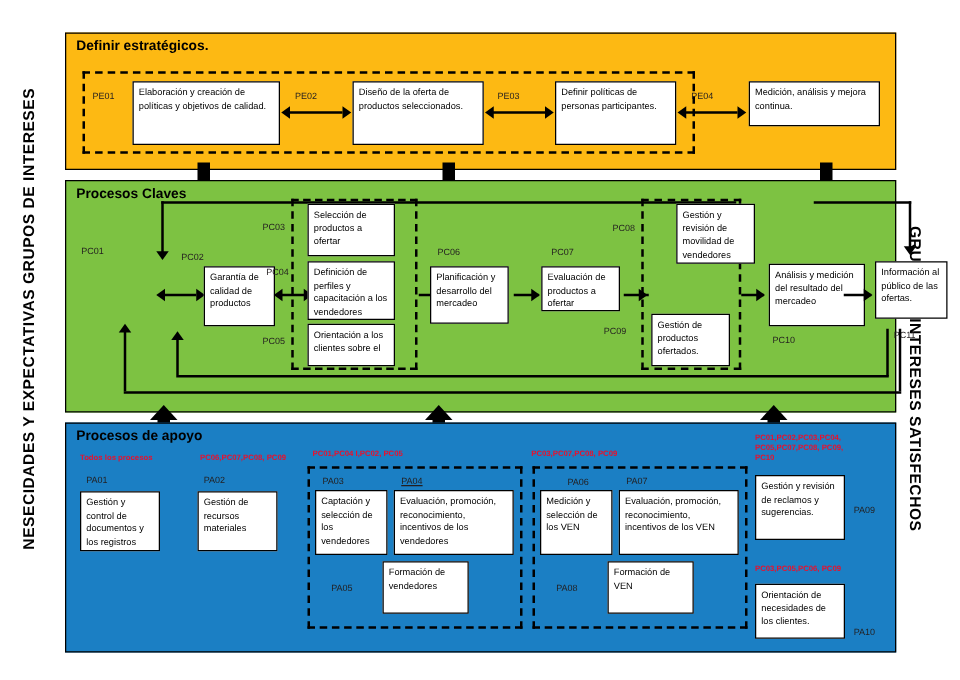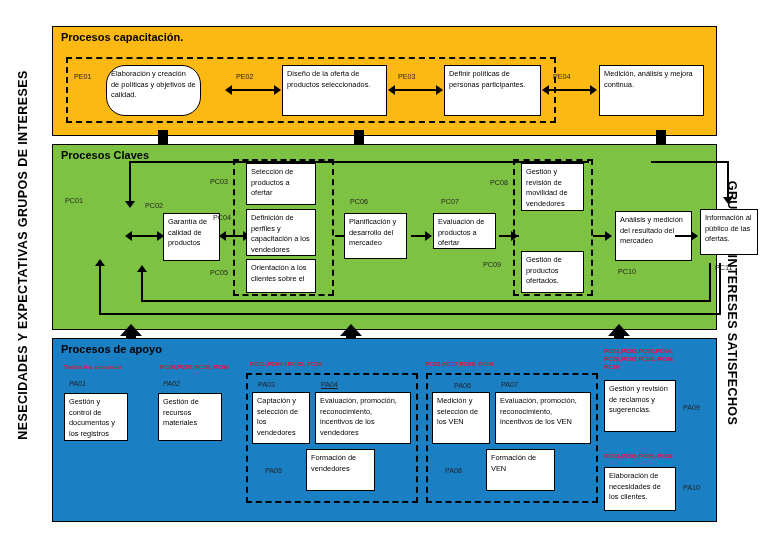--- a/index.html
+++ b/index.html
@@ -109,47 +109,47 @@
 </style>
 </head>
 <body>
 
 <div id="root">
 
   <div class="side-caption" id="side-left">NESECIDADES Y EXPECTATIVAS GRUPOS DE INTERESES</div>
   <div class="side-caption" id="side-right">GRUPO DE INTERESES SATISFECHOS</div>
 
   <div class="band" id="band-strategic">
-    <div class="band-title">Procesos capacitación.</div>
+    <div class="band-title">Definir estratégicos.</div>
 
     <div class="dashed-frame" style="left:13px; top:30px; width:490px; height:66px;"></div>
 
     <div class="code" style="left:21px; top:45px;">PE01</div>
-    <div class="pbox" style="left:53px; top:38px; width:95px; height:51px;border-radius:19px;">Elaboración y creación de políticas y objetivos de calidad.</div>
+    <div class="pbox" style="left:53px; top:38px; width:118px; height:51px;">Elaboración y creación de políticas y objetivos de calidad.</div>
 
     <div class="ln h" style="left:178px; top:62px; width:43px;"></div>
     <div class="arrowhead ah-l" style="left:172px; top:58px;"></div>
     <div class="arrowhead ah-r" style="left:221px; top:58px;"></div>
 
     <div class="code" style="left:183px; top:45px;">PE02</div>
     <div class="pbox" style="left:229px; top:38px; width:105px; height:51px;">Diseño de la oferta de productos seleccionados.</div>
 
     <div class="ln h" style="left:341px; top:62px; width:42px;"></div>
     <div class="arrowhead ah-l" style="left:335px; top:58px;"></div>
     <div class="arrowhead ah-r" style="left:383px; top:58px;"></div>
 
     <div class="code" style="left:345px; top:45px;">PE03</div>
     <div class="pbox" style="left:391px; top:38px; width:97px; height:51px;">Definir políticas de personas participantes.</div>
 
     <div class="ln h" style="left:495px; top:62px; width:42px;"></div>
     <div class="arrowhead ah-l" style="left:489px; top:58px;"></div>
     <div class="arrowhead ah-r" style="left:537px; top:58px;"></div>
 
     <div class="code" style="left:500px; top:45px;">PE04</div>
-    <div class="pbox" style="left:546px; top:38px; width:105px; height:51px;">Medición, análisis y mejora continua.</div>
+    <div class="pbox" style="left:546px; top:38px; width:105px; height:36px;">Medición, análisis y mejora continua.</div>
   </div>
 
   <div class="fatarrow fat-down" style="left:152px; top:130px; width:22px; height:28px;">
     <div class="stem" style="top:0; height:18px;"></div>
     <div class="head" style="top:16px;"></div>
   </div>
   <div class="fatarrow fat-down" style="left:348px; top:130px; width:22px; height:28px;">
     <div class="stem" style="top:0; height:18px;"></div>
     <div class="head" style="top:16px;"></div>
   </div>
@@ -200,21 +200,21 @@
     <div class="ln h" style="left:358px; top:90px; width:20px;"></div>
     <div class="arrowhead ah-r" style="left:372px; top:86px;"></div>
 
     <div class="code" style="left:388px; top:52px;">PC07</div>
     <div class="pbox" style="left:380px; top:68px; width:63px; height:36px;">Evaluación de productos a ofertar</div>
 
     <div class="ln h" style="left:446px; top:90px; width:20px;"></div>
     <div class="arrowhead ah-r" style="left:458px; top:86px;"></div>
 
     <div class="code" style="left:437px; top:33px;">PC08</div>
-    <div class="pbox" style="left:468px; top:18px; width:63px; height:48px;">Gestión y revisión de movilidad de vendedores</div>
+    <div class="pbox" style="left:488px; top:18px; width:63px; height:48px;">Gestión y revisión de movilidad de vendedores</div>
 
     <div class="code" style="left:430px; top:115px;">PC09</div>
     <div class="pbox" style="left:468px; top:106px; width:63px; height:42px;">Gestión de productos ofertados.</div>
 
     <div class="ln h" style="left:540px; top:90px; width:18px;"></div>
     <div class="arrowhead ah-r" style="left:552px; top:86px;"></div>
 
     <div class="pbox" style="left:562px; top:66px; width:77px; height:50px;">Análisis y medición del resultado del mercadeo</div>
     <div class="code" style="left:565px; top:122px;">PC10</div>
 
@@ -257,24 +257,24 @@
 
     <div class="redlabel" style="left:11px; top:24px;">Todos los procesos</div>
     <div class="redlabel" style="left:107px; top:24px;">PC06,PC07,PC08, PC09</div>
     <div class="redlabel" style="left:197px; top:21px;">PC01,PC04 I,PC02, PC05</div>
     <div class="redlabel" style="left:372px; top:21px;">PC03,PC07,PC08, PC09</div>
     <div class="redlabel" style="left:551px; top:8px;">PC01,PC02,PC03,PC04,
 PC05,PC07,PC08, PC09,
 PC10</div>
     <div class="redlabel" style="left:551px; top:113px;">PC03,PC05,PC06, PC09</div>
 
-    <div class="code" style="left:16px; top:40px;font-style:italic;">PA01</div>
+    <div class="code" style="left:16px; top:40px;">PA01</div>
     <div class="pbox" style="left:11px; top:54px; width:64px; height:48px;">Gestión y control de documentos y los registros</div>
 
-    <div class="code" style="left:110px; top:40px;font-style:italic;">PA02</div>
+    <div class="code" style="left:110px; top:40px;">PA02</div>
     <div class="pbox" style="left:105px; top:54px; width:64px; height:48px;">Gestión de recursos materiales</div>
 
     <div class="dashed-frame" style="left:193px; top:34px; width:172px; height:130px;"></div>
     <div class="code" style="left:205px; top:41px;">PA03</div>
     <div class="pbox" style="left:199px; top:53px; width:58px; height:52px;">Captación y selección de los vendedores</div>
 
     <div class="code" style="left:268px; top:41px;text-decoration:underline;">PA04</div>
     <div class="pbox" style="left:262px; top:53px; width:96px; height:52px;">Evaluación, promoción, reconocimiento, incentivos de los vendedores</div>
 
     <div class="code" style="left:212px; top:127px;">PA05</div>
@@ -286,17 +286,17 @@
 
     <div class="code" style="left:448px; top:41px;">PA07</div>
     <div class="pbox" style="left:442px; top:53px; width:96px; height:52px;">Evaluación, promoción, reconocimiento, incentivos de los VEN</div>
 
     <div class="code" style="left:392px; top:127px;">PA08</div>
     <div class="pbox" style="left:433px; top:110px; width:69px; height:42px;">Formación de VEN</div>
 
     <div class="pbox" style="left:551px; top:41px; width:72px; height:52px;">Gestión y revisión de reclamos y sugerencias.</div>
     <div class="code" style="left:630px; top:64px;">PA09</div>
 
-    <div class="pbox" style="left:551px; top:128px; width:72px; height:44px;">Elaboración de necesidades de los clientes.</div>
-    <div class="code" style="left:630px; top:144px;">PA10</div>
+    <div class="pbox" style="left:551px; top:128px; width:72px; height:44px;">Orientación de necesidades de los clientes.</div>
+    <div class="code" style="left:630px; top:162px;">PA10</div>
   </div>
 
 </div>
 
 </body></html>

